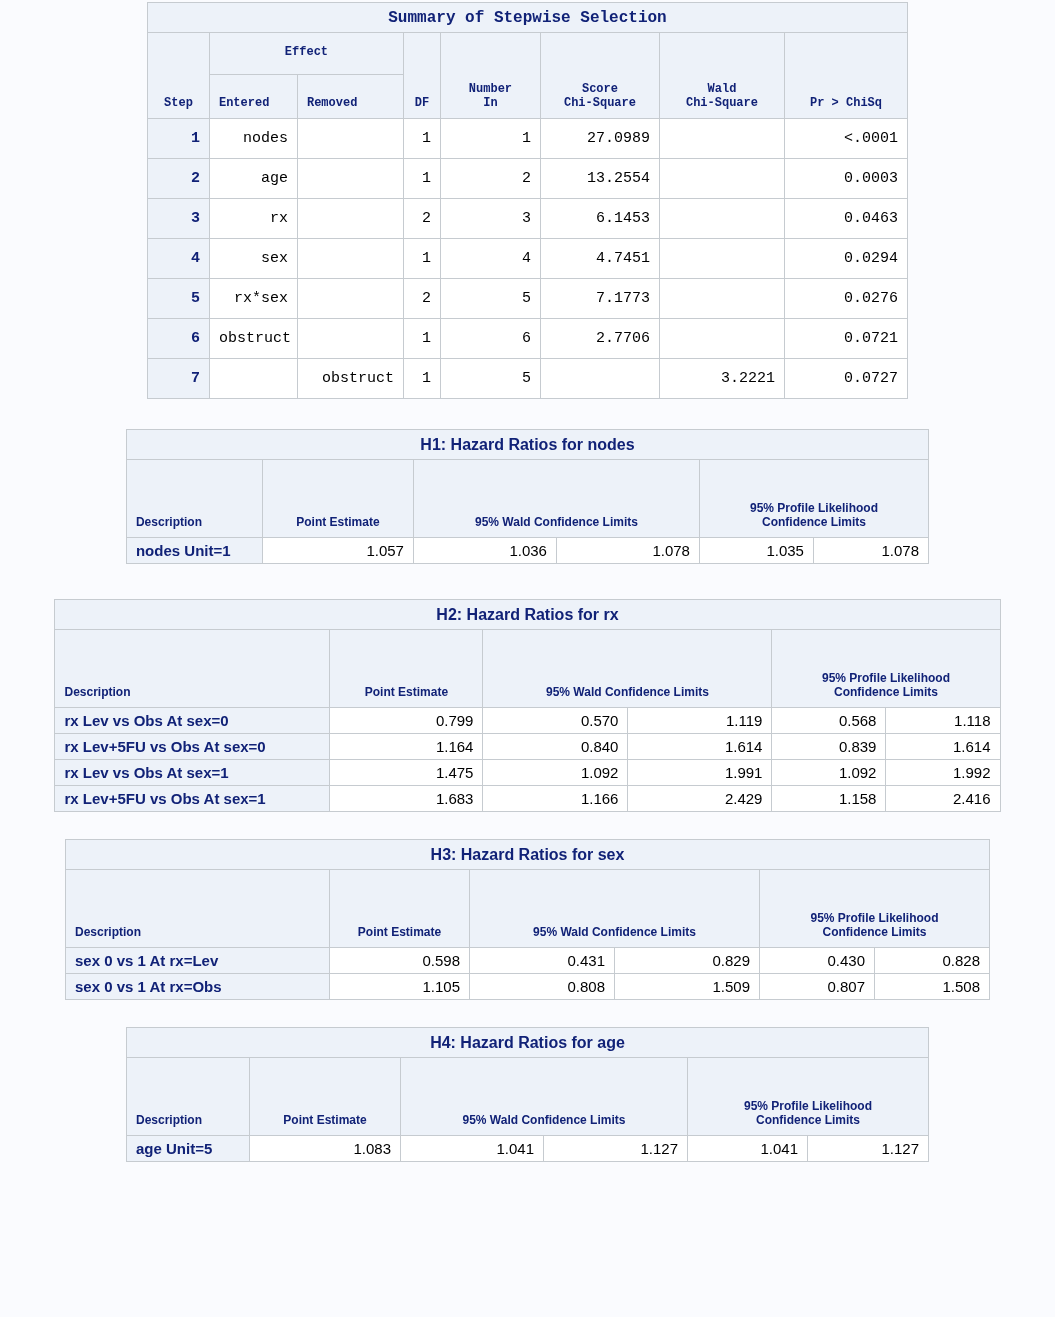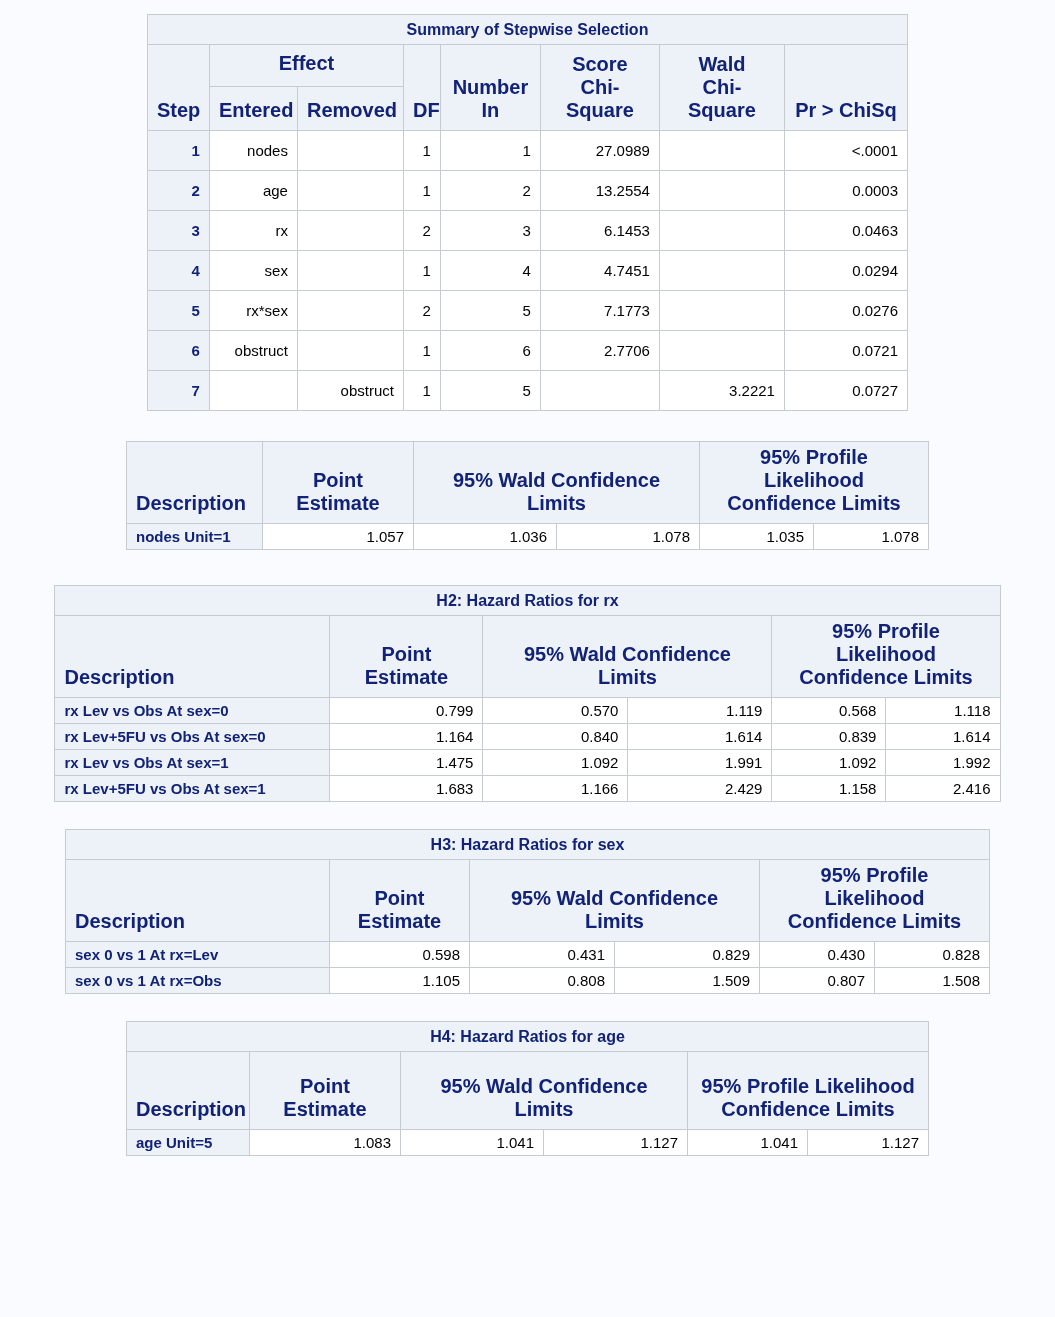--- a/index.html
+++ b/index.html
@@ -33,21 +33,21 @@
     font-size:16px;
     text-align:center;
     vertical-align:middle;
     height:30px;
     padding:3px 8px;
   }
   th.hdr{
     background:var(--hbg);
     color:var(--htext);
     font-weight:bold;
-    font-size:20px;
+    font-size:12px;
     vertical-align:bottom;
     padding:4px 9px 8px 9px;
   }
   .left{text-align:left}
   .right{text-align:center}
   .center{text-align:center}
   .wrap2{white-space:pre-line}
   td.text,td.num{
     background:var(--cellbg);
     color:var(--datatext);
@@ -62,21 +62,21 @@
     background:var(--hbg);
     color:var(--htext);
     font-size:15px;
     font-weight:bold;
     vertical-align:middle;
     padding:4px 9px;
   }
   th.head-num{text-align:right}
   th.head-text{text-align:left}
 
-  #t-stepwise{width:760px;margin-top:14px;}
+  #t-stepwise{width:760px;margin-top:2px;font-family:Liberation Mono, monospace;}
   #t-stepwise thead tr.hr1{height:42px;}
   #t-stepwise thead tr.hr2{height:44px;}
   #t-stepwise tbody tr{height:40px;}
 
   #t-h1,#t-h4{width:802px;}
   #t-h2{width:945px;}
   #t-h3{width:924px;}
   #t-h1{margin-top:30px;}
   #t-h2{margin-top:35px;}
   #t-h3{margin-top:27px;}
@@ -196,20 +196,23 @@
 <table class="sas hrtable" id="t-h1">
   <colgroup>
     <col style="width:136px">
       <col style="width:151px">
       <col style="width:143px">
     <col style="width:143px">
       <col style="width:114px">
       <col style="width:115px">
   </colgroup>
   <thead>
+    <tr>
+      <th class="title" colspan="6">H1: Hazard Ratios for nodes</th>
+    </tr>
     <tr class="hr1">
       <th class="hdr left">Description</th>
       <th class="hdr right">Point Estimate</th>
       <th class="hdr center" colspan="2">95% Wald Confidence Limits</th>
       <th class="hdr center wrap2" colspan="2">95% Profile Likelihood
 Confidence Limits</th>
     </tr>
   </thead>
   <tbody>
       <tr>

